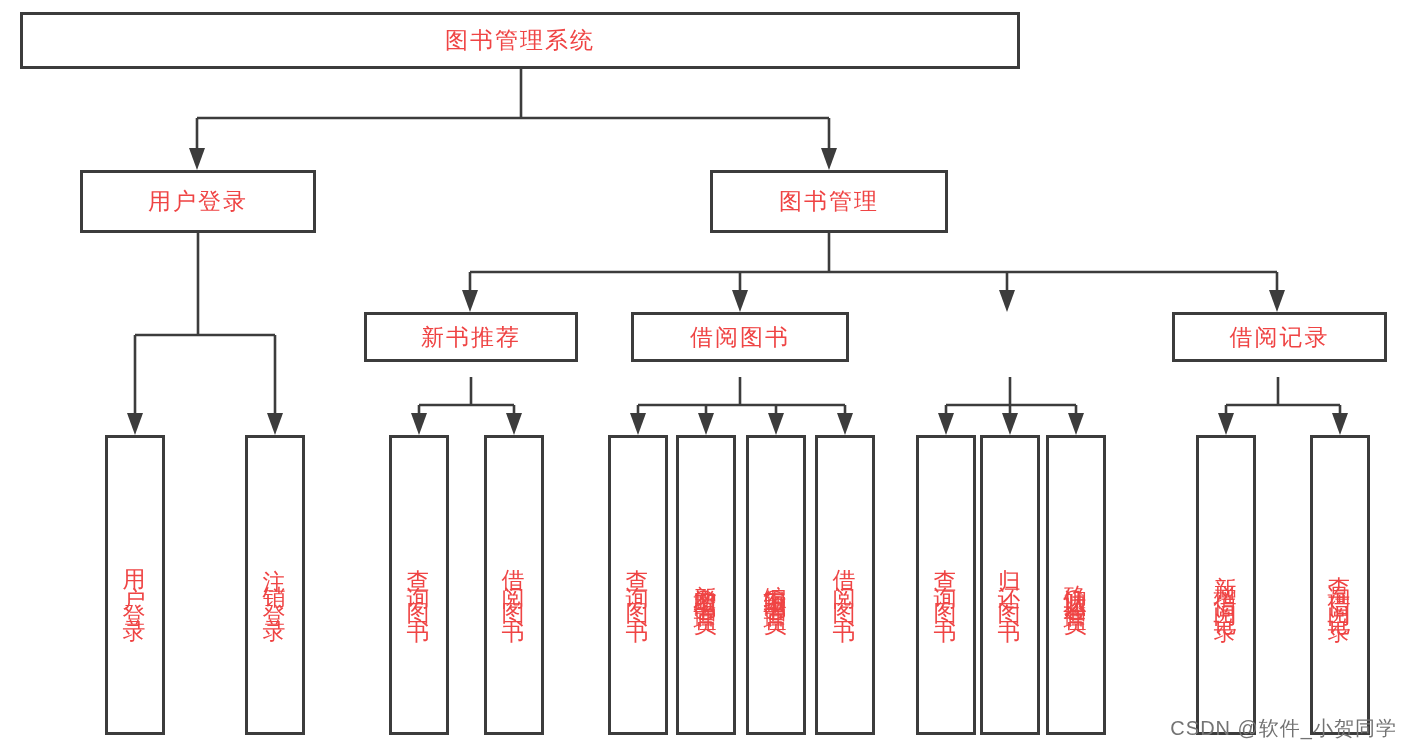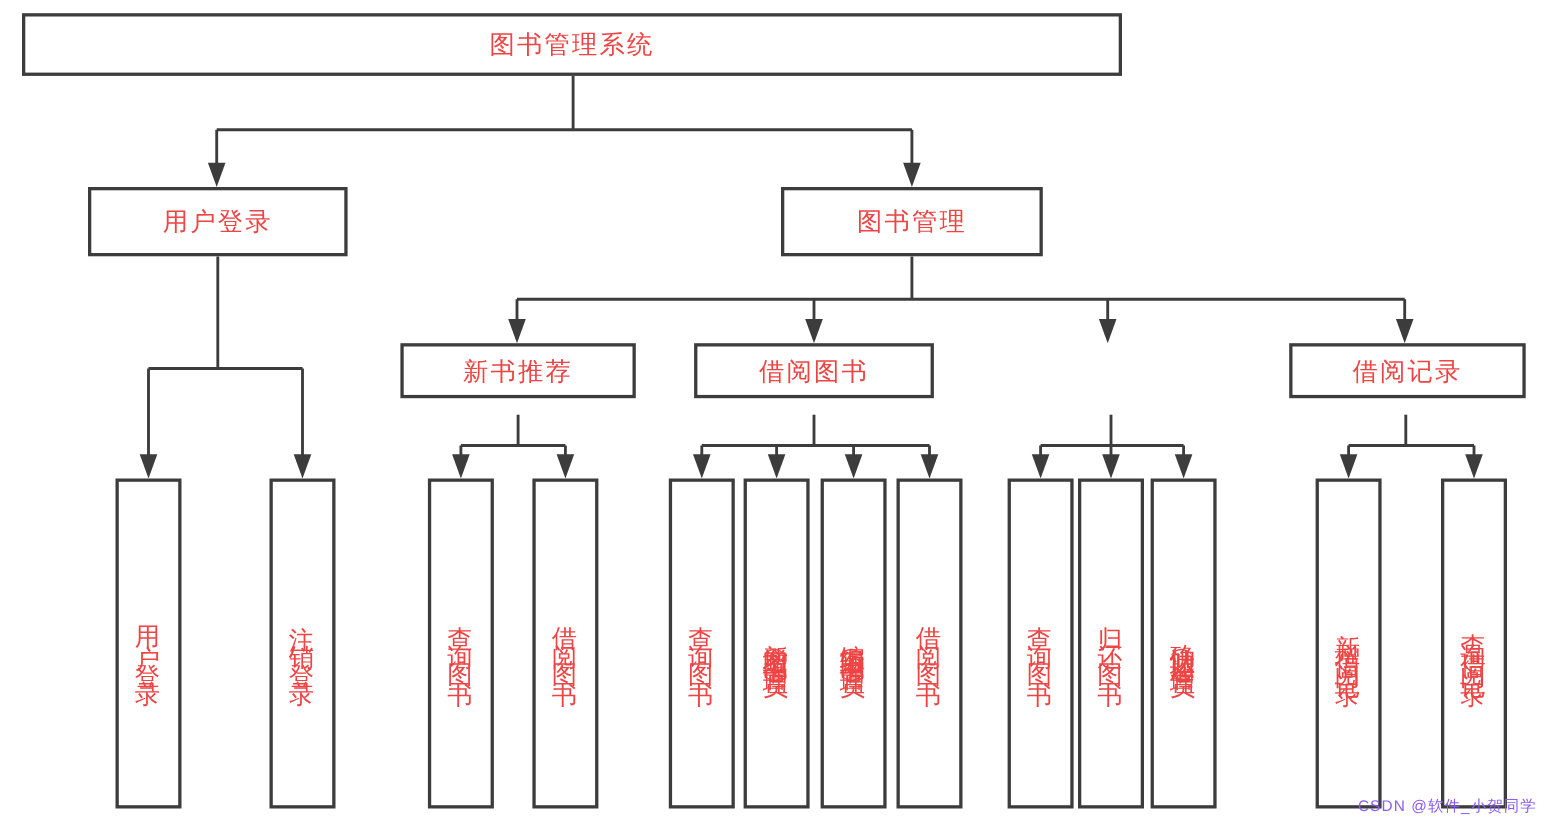--- a/index.html
+++ b/index.html
@@ -61,22 +61,22 @@
   #leaf-8  { left: 916px; }
   #leaf-9  { left: 980px; }
   #leaf-10 { left: 1046px; }
   #leaf-11 { left: 1196px; }
   #leaf-12 { left: 1310px; }
   #watermark {
     position: absolute;
     right: 8px;
     bottom: 5px;
     z-index: 5;
-    color: #8b5cf6;
-    font-size: 14px;
+    color: #737373;
+    font-size: 20px;
     letter-spacing: 1px;
     white-space: nowrap;
     margin-top: 48px;
   }
   svg line { stroke: #3c3c3c; stroke-width: 2.6; }
   svg polygon { fill: #3c3c3c; stroke: none; }
 </style>
 </head>
 <body>
 

